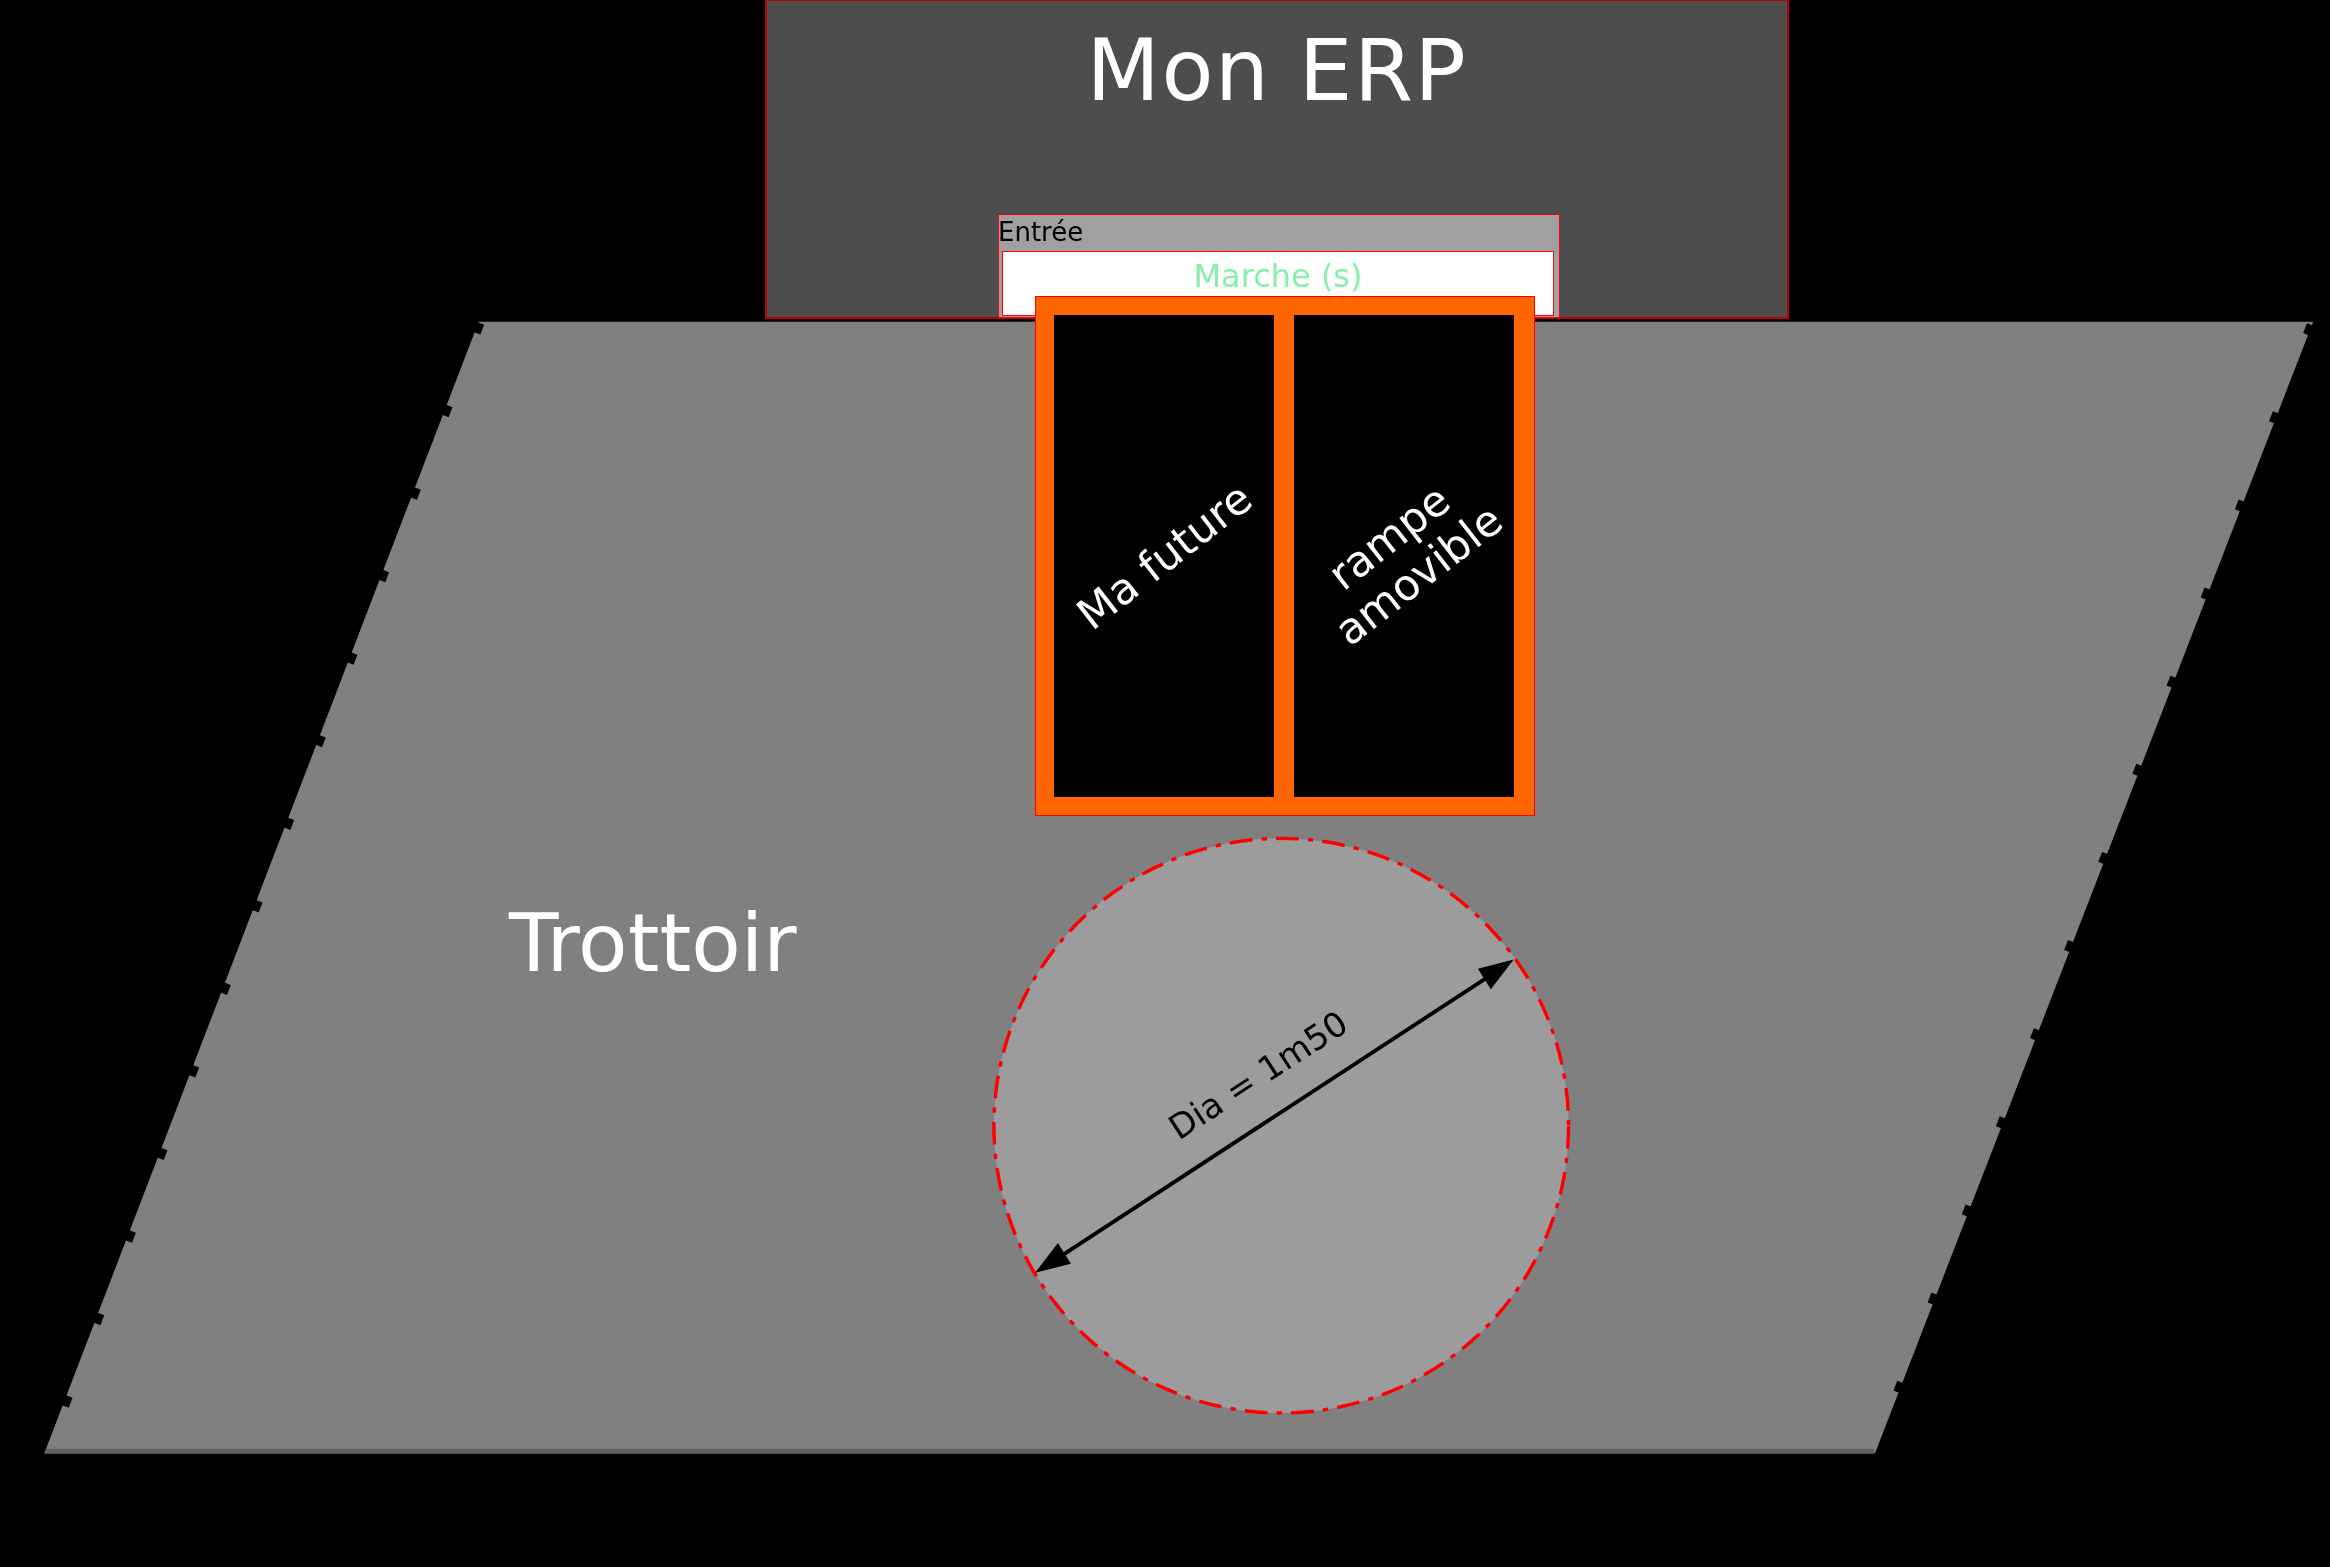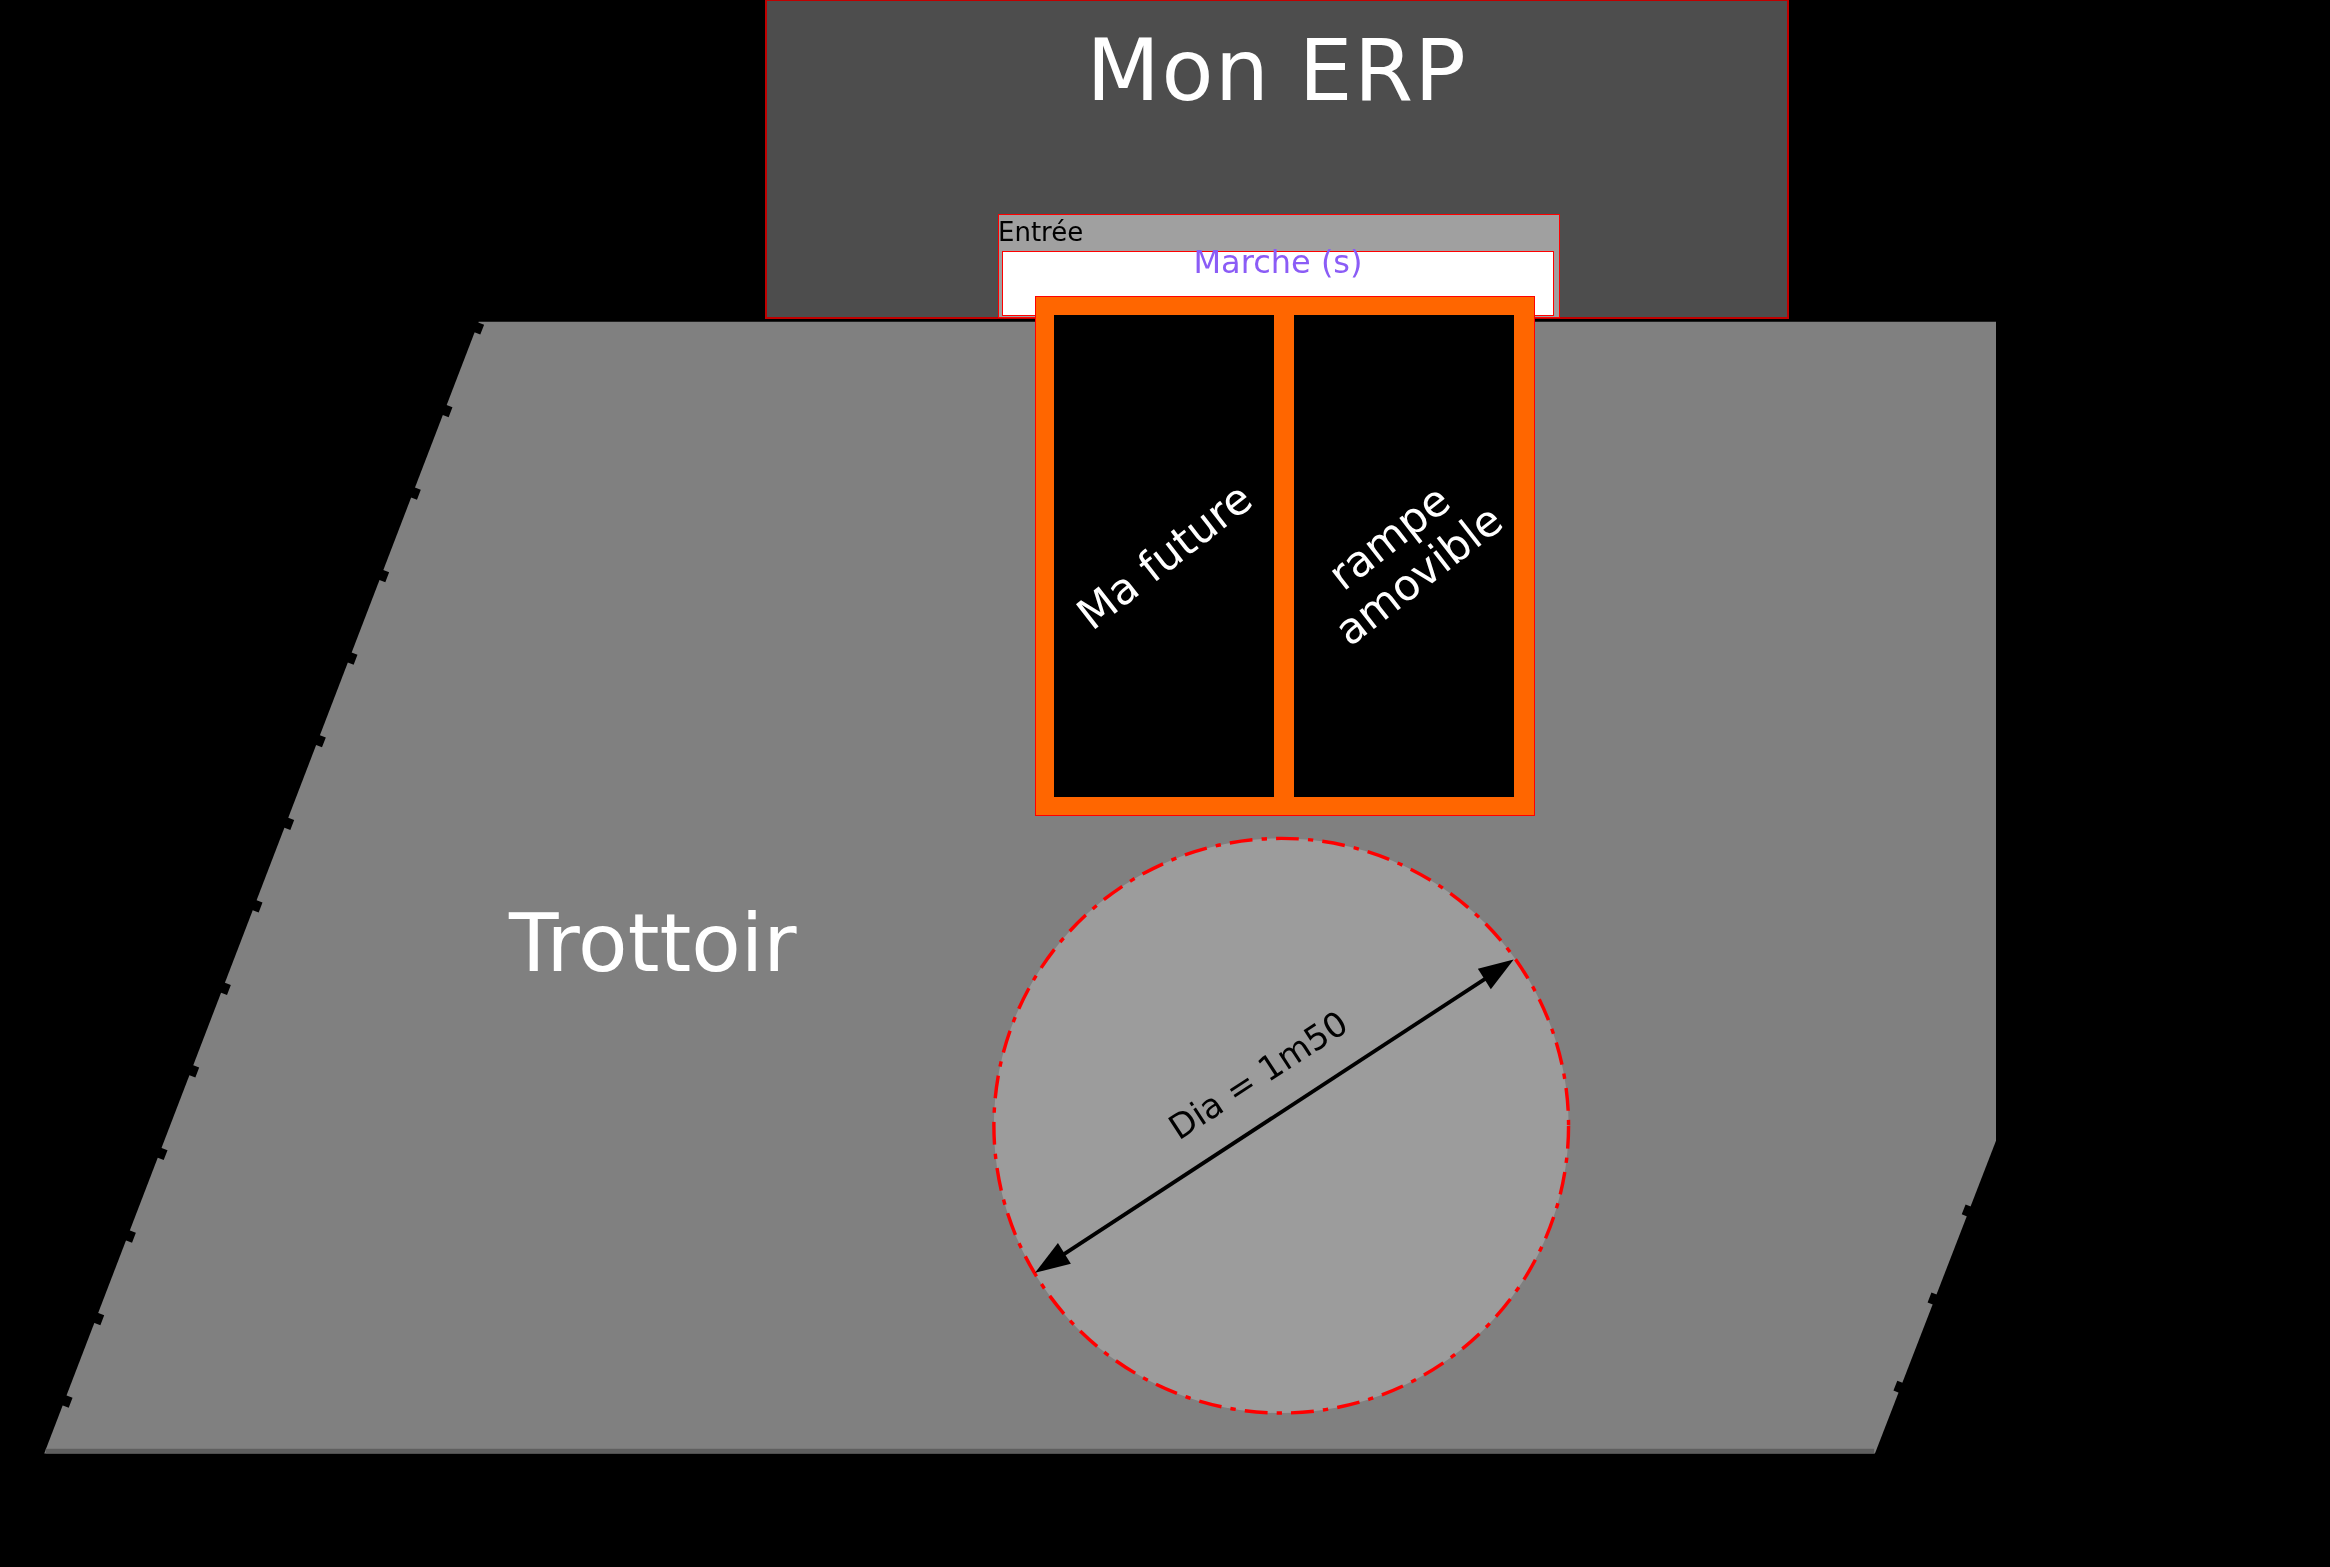--- a/index.html
+++ b/index.html
@@ -1,32 +1,32 @@
 <!DOCTYPE html>
 <html style="font-size:12.2px"><head>
 <meta charset="utf-8">
 <style>
   html,body{margin:0;padding:0;background:#000;}
   #stage{
-    position:relative;width:1996px;height:1567px;overflow:hidden;
+    position:relative;width:2330px;height:1567px;overflow:hidden;
     background:#000;font-family:"DejaVu Sans","Liberation Sans",sans-serif;
   }
   .abs{position:absolute;box-sizing:border-box;}
 
   
   #building{left:765px;top:0;width:1024px;height:319px;background:#4D4D4D;border:2.3px solid #C00000;border-top-width:1.5px;}
   #building-title{left:765px;top:21.3px;width:1024px;text-align:center;font-size:85px;color:#FFFFFF;letter-spacing:1.5px;}
 
   
   #entree-bar{left:998px;top:214px;width:562px;height:104px;background:#A0A0A0;border:1.5px solid #FF0000;}
   #entree-label{left:998px;top:217px;width:479px;font-size:26px;color:#000;}
 
   
   #marche-bar{left:1002px;top:251px;width:552px;height:65px;background:#FFFFFF;border:1.5px solid #FF0000;}
-  #marche-label{left:1002px;top:243px;width:552px;text-align:center;font-size:32px;color:#8b5cf6;}
+  #marche-label{left:1002px;top:257px;width:552px;text-align:center;font-size:32px;color:#86efac;}
 
   
   #ramp-frame{left:1035px;top:296px;width:500px;height:520px;background:#FF6600;border:1.5px solid #FF0000;}
   .panel{position:absolute;box-sizing:border-box;background:#000;display:flex;align-items:center;justify-content:center;}
   #panel-left{left:18.3px;top:18.3px;width:220px;height:482px;}
   #panel-right{left:258px;top:18.3px;width:220px;height:482px;}
   .panel-text{color:#FFFFFF;font-size:43px;line-height:1.12;white-space:nowrap;transform:rotate(-38deg);text-align:center;}
 
   
   #trottoir-label{left:509px;top:896px;font-size:81px;color:#FFFFFF;}

